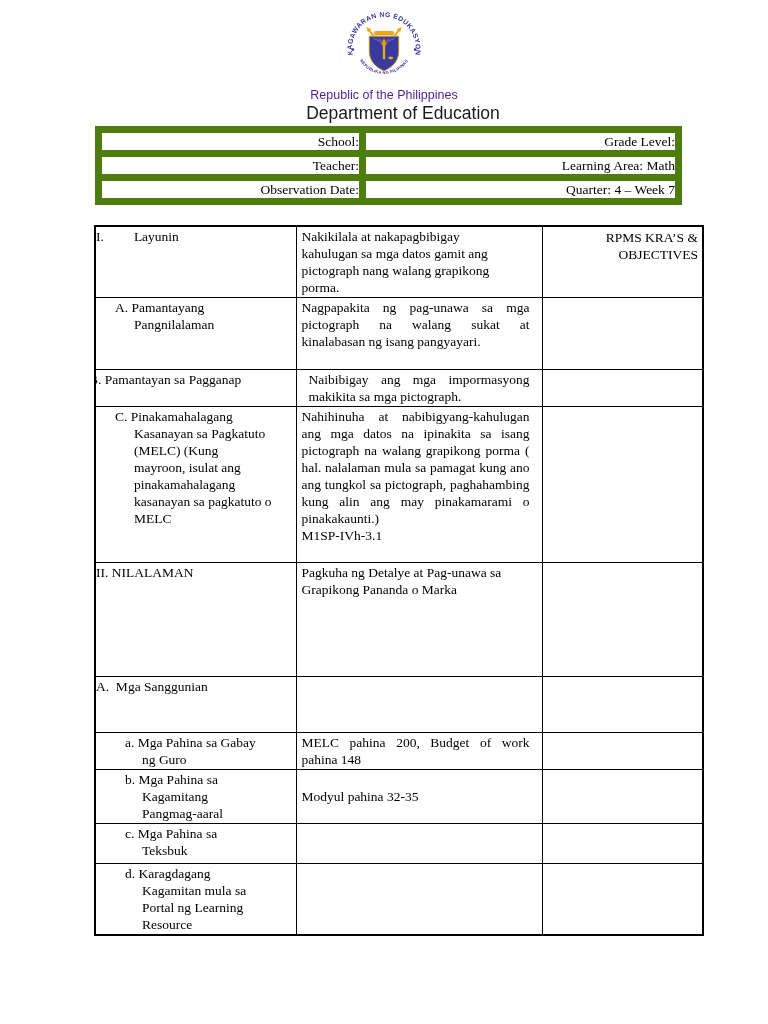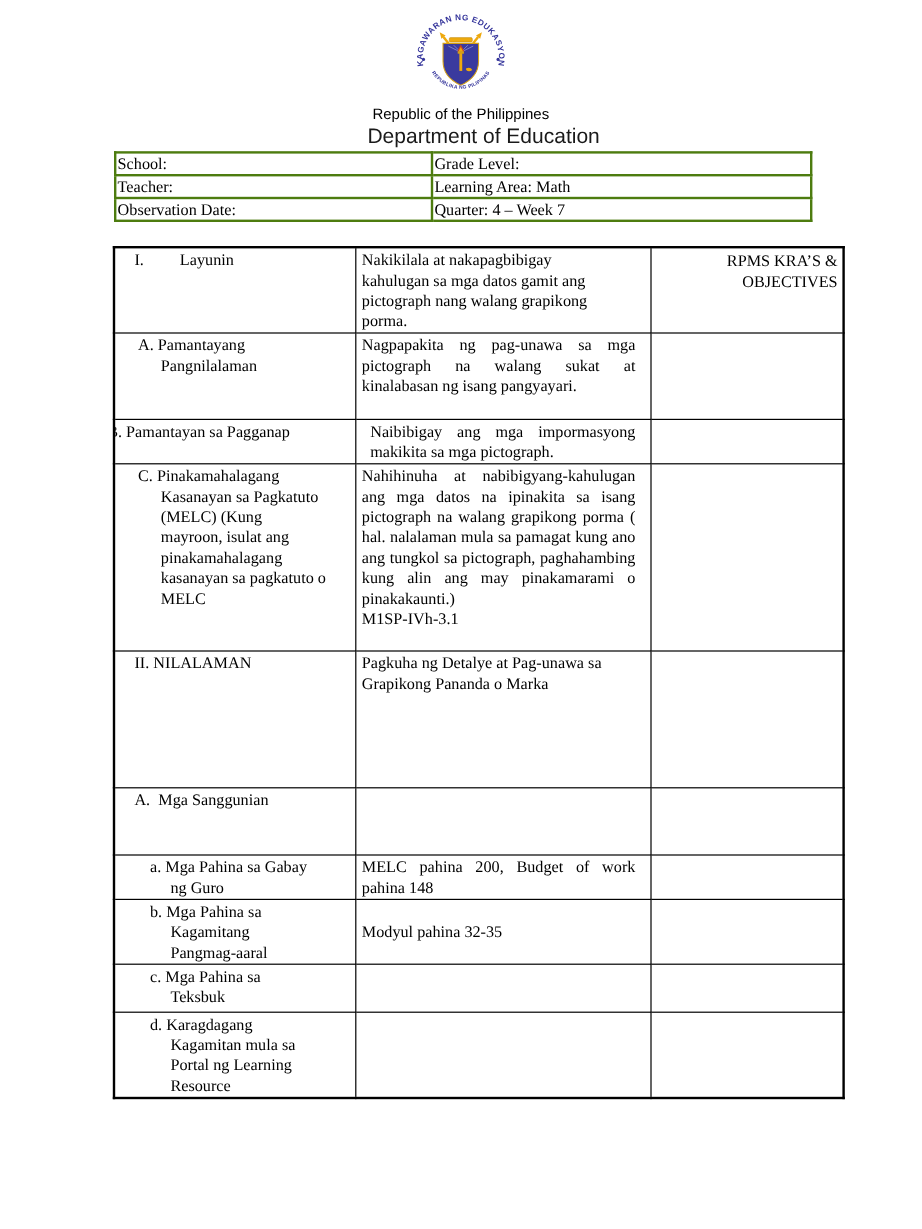--- a/index.html
+++ b/index.html
@@ -3,39 +3,39 @@
 <meta charset="utf-8">
 <style>
   html,body { margin:0; padding:0; background:#ffffff; }
   .page {
     position:relative; width:768px; height:1024px; background:#ffffff;
     font-family:"Liberation Serif", serif; color:#000; overflow:hidden;
   }
   .logo-wrap { text-align:center; padding-top:11px; height:76px; }
   .rep-line {
     text-align:center; font-family:"Liberation Sans", sans-serif;
-    font-size:12.5px; line-height:15px; margin-top:1px; color:#000000;
+    font-size:12.5px; line-height:15px; margin-top:1px; color:#4c1d95;
   }
   .dep-line {
     text-align:center; font-family:"Liberation Sans", sans-serif;
     font-size:17.5px; line-height:20px; margin-top:0px; color:#1a1a1a;margin-left:38px;
   }
   table { border-collapse:collapse; table-layout:fixed; }
   .info-table { margin:3px 0 0 95px; width:580px; border:2px solid #000; }
   .info-table td {
-    border:2px solid #4d7c0f; height:17px; font-size:13.5px;
-    padding:0 0 0 1px; vertical-align:middle; overflow:hidden;
+    border:7px solid #4d7c0f; height:17px; font-size:13.5px;
+    padding:0 0 0 1px; vertical-align:middle; overflow:hidden;text-align:right;
   }
   .main-table { margin:20px 0 0 94px; width:608px; border:2px solid #000; }
   .main-table td {
     border:1px solid #000; font-size:13.5px; line-height:17px;
     vertical-align:top; overflow:hidden;
   }
   td.c1 { white-space:pre-wrap; padding:1px 4px 1px 4px; }
-  td.c1.h0 { padding-left:16px; }
+  td.c1.h0 { padding-left:0; }
   td.c1.h1 { padding-left:38px; text-indent:-19px; }
   td.c1.h2 { padding-left:46px; text-indent:-17px; }
   td.c2 { white-space:pre-wrap; padding:1px 12px 1px 5px; }
   td.c2.js { text-align:justify; }
   td.c2.vm { vertical-align:middle; }
   td.c3 { text-align:right; padding:2px 4px 1px 4px; }
   .tabbed { margin-left:30px; }
   .main-table tr:nth-child(1)  td { height:66px; }
   .main-table tr:nth-child(2)  td { height:68px; }
   .main-table tr:nth-child(3)  td { height:29px;padding-left:12px; }

